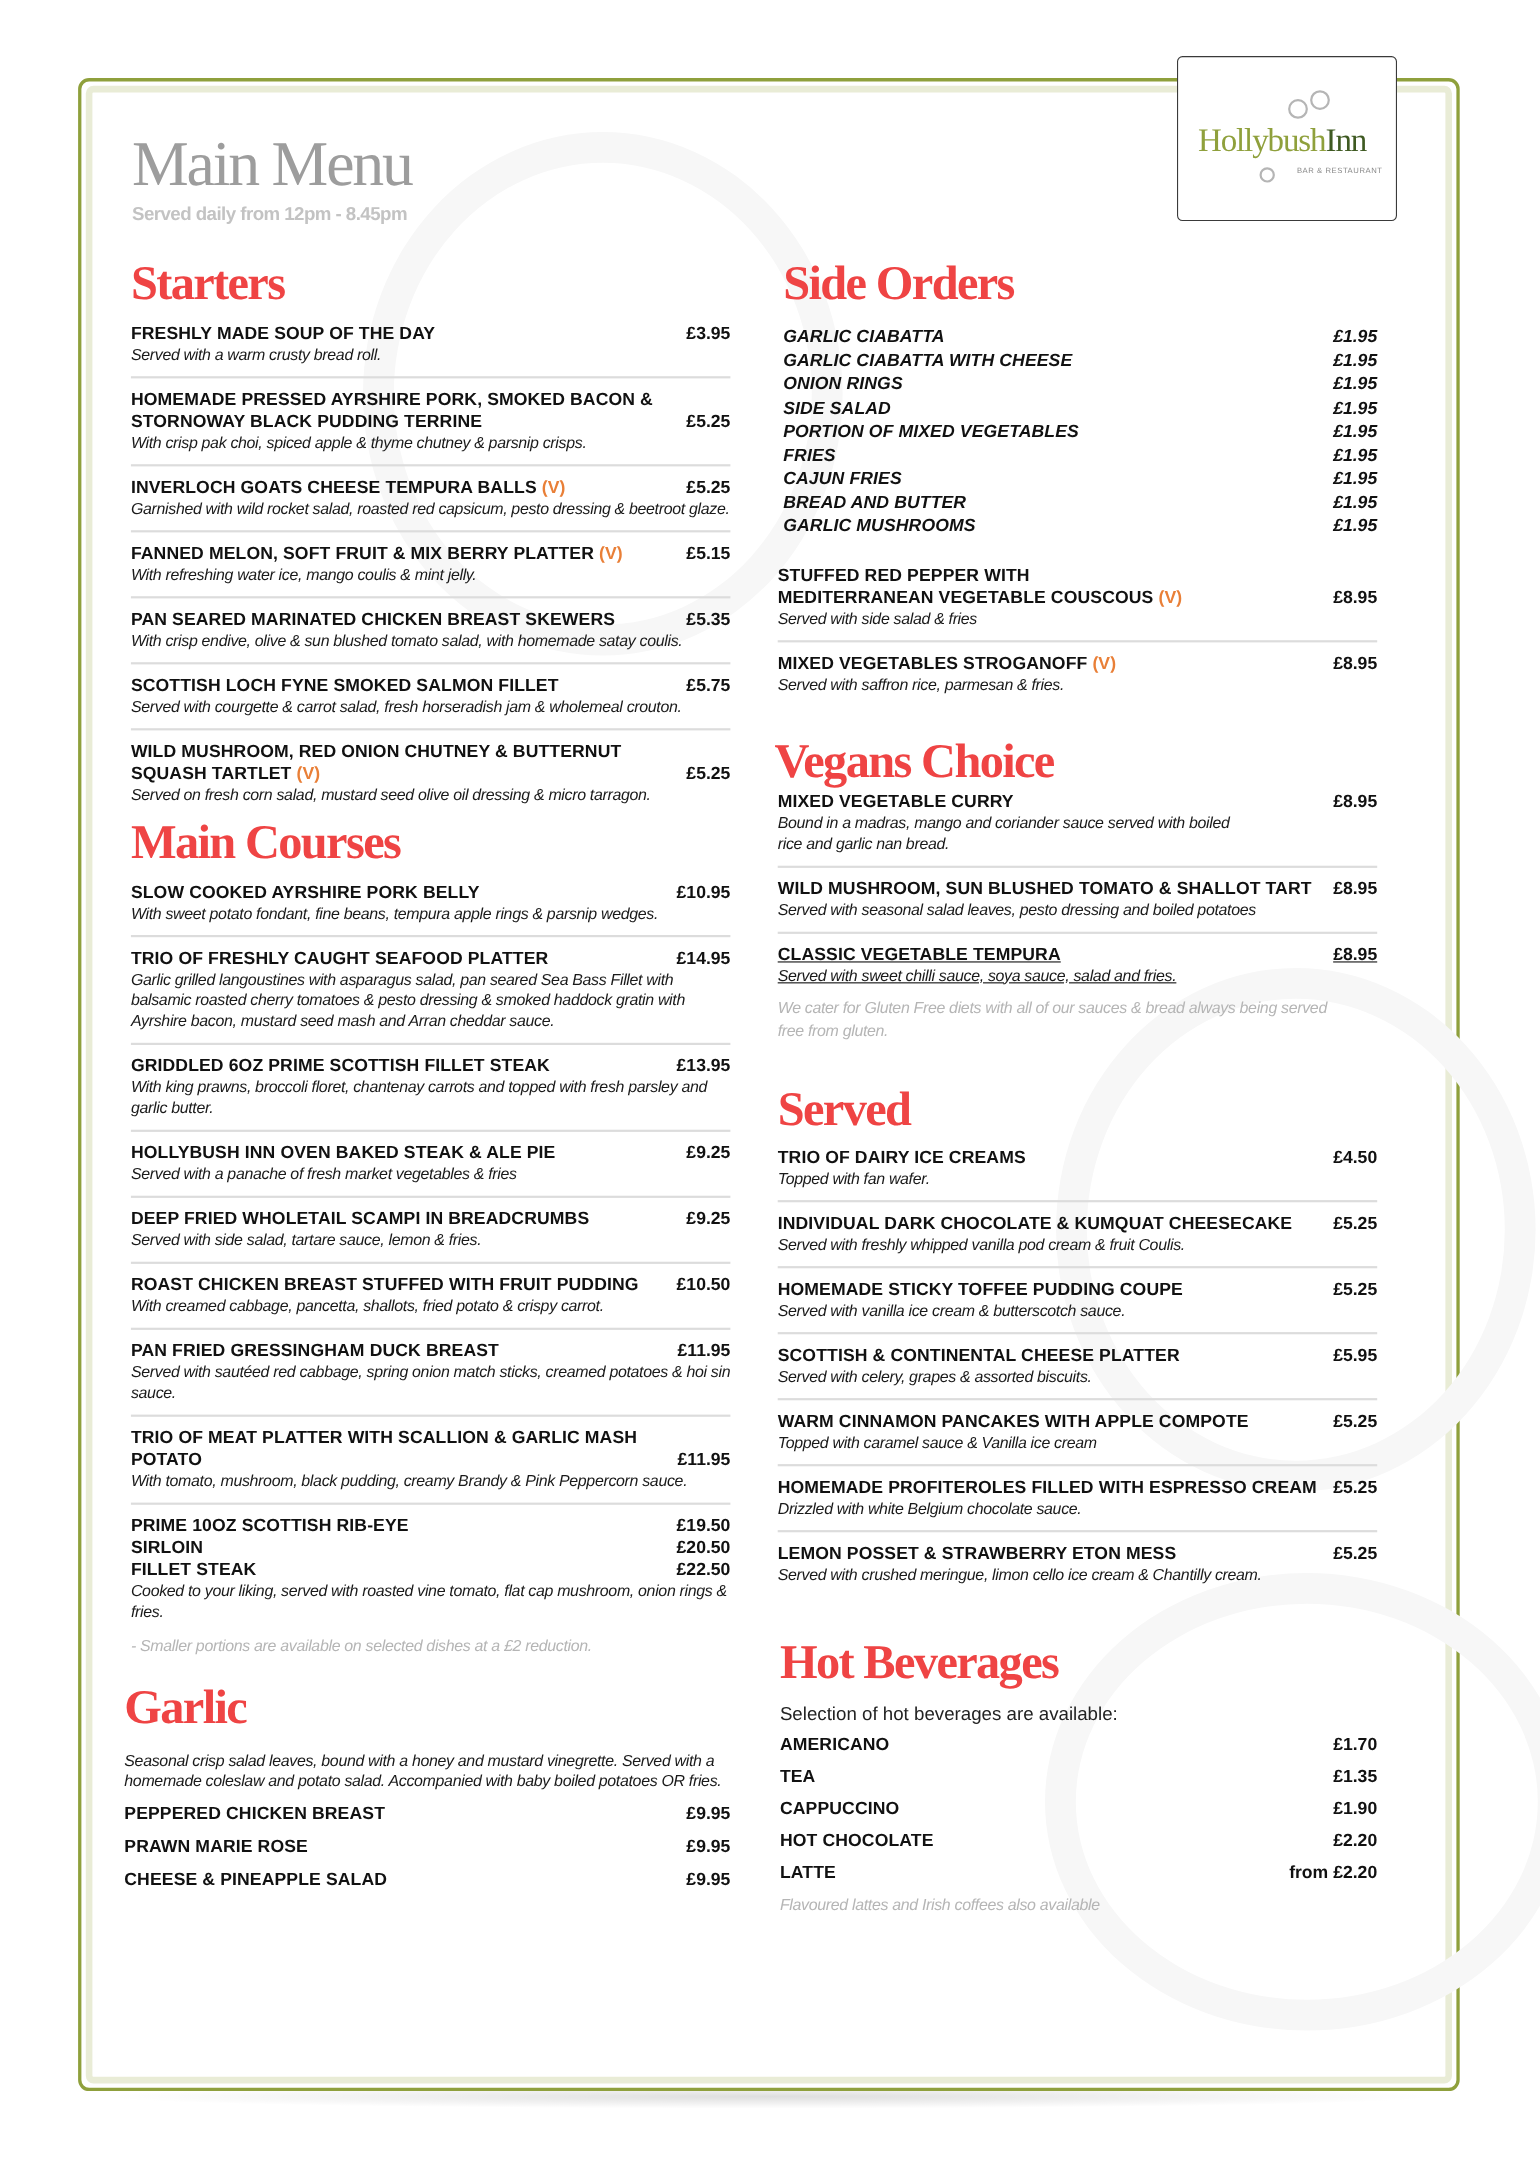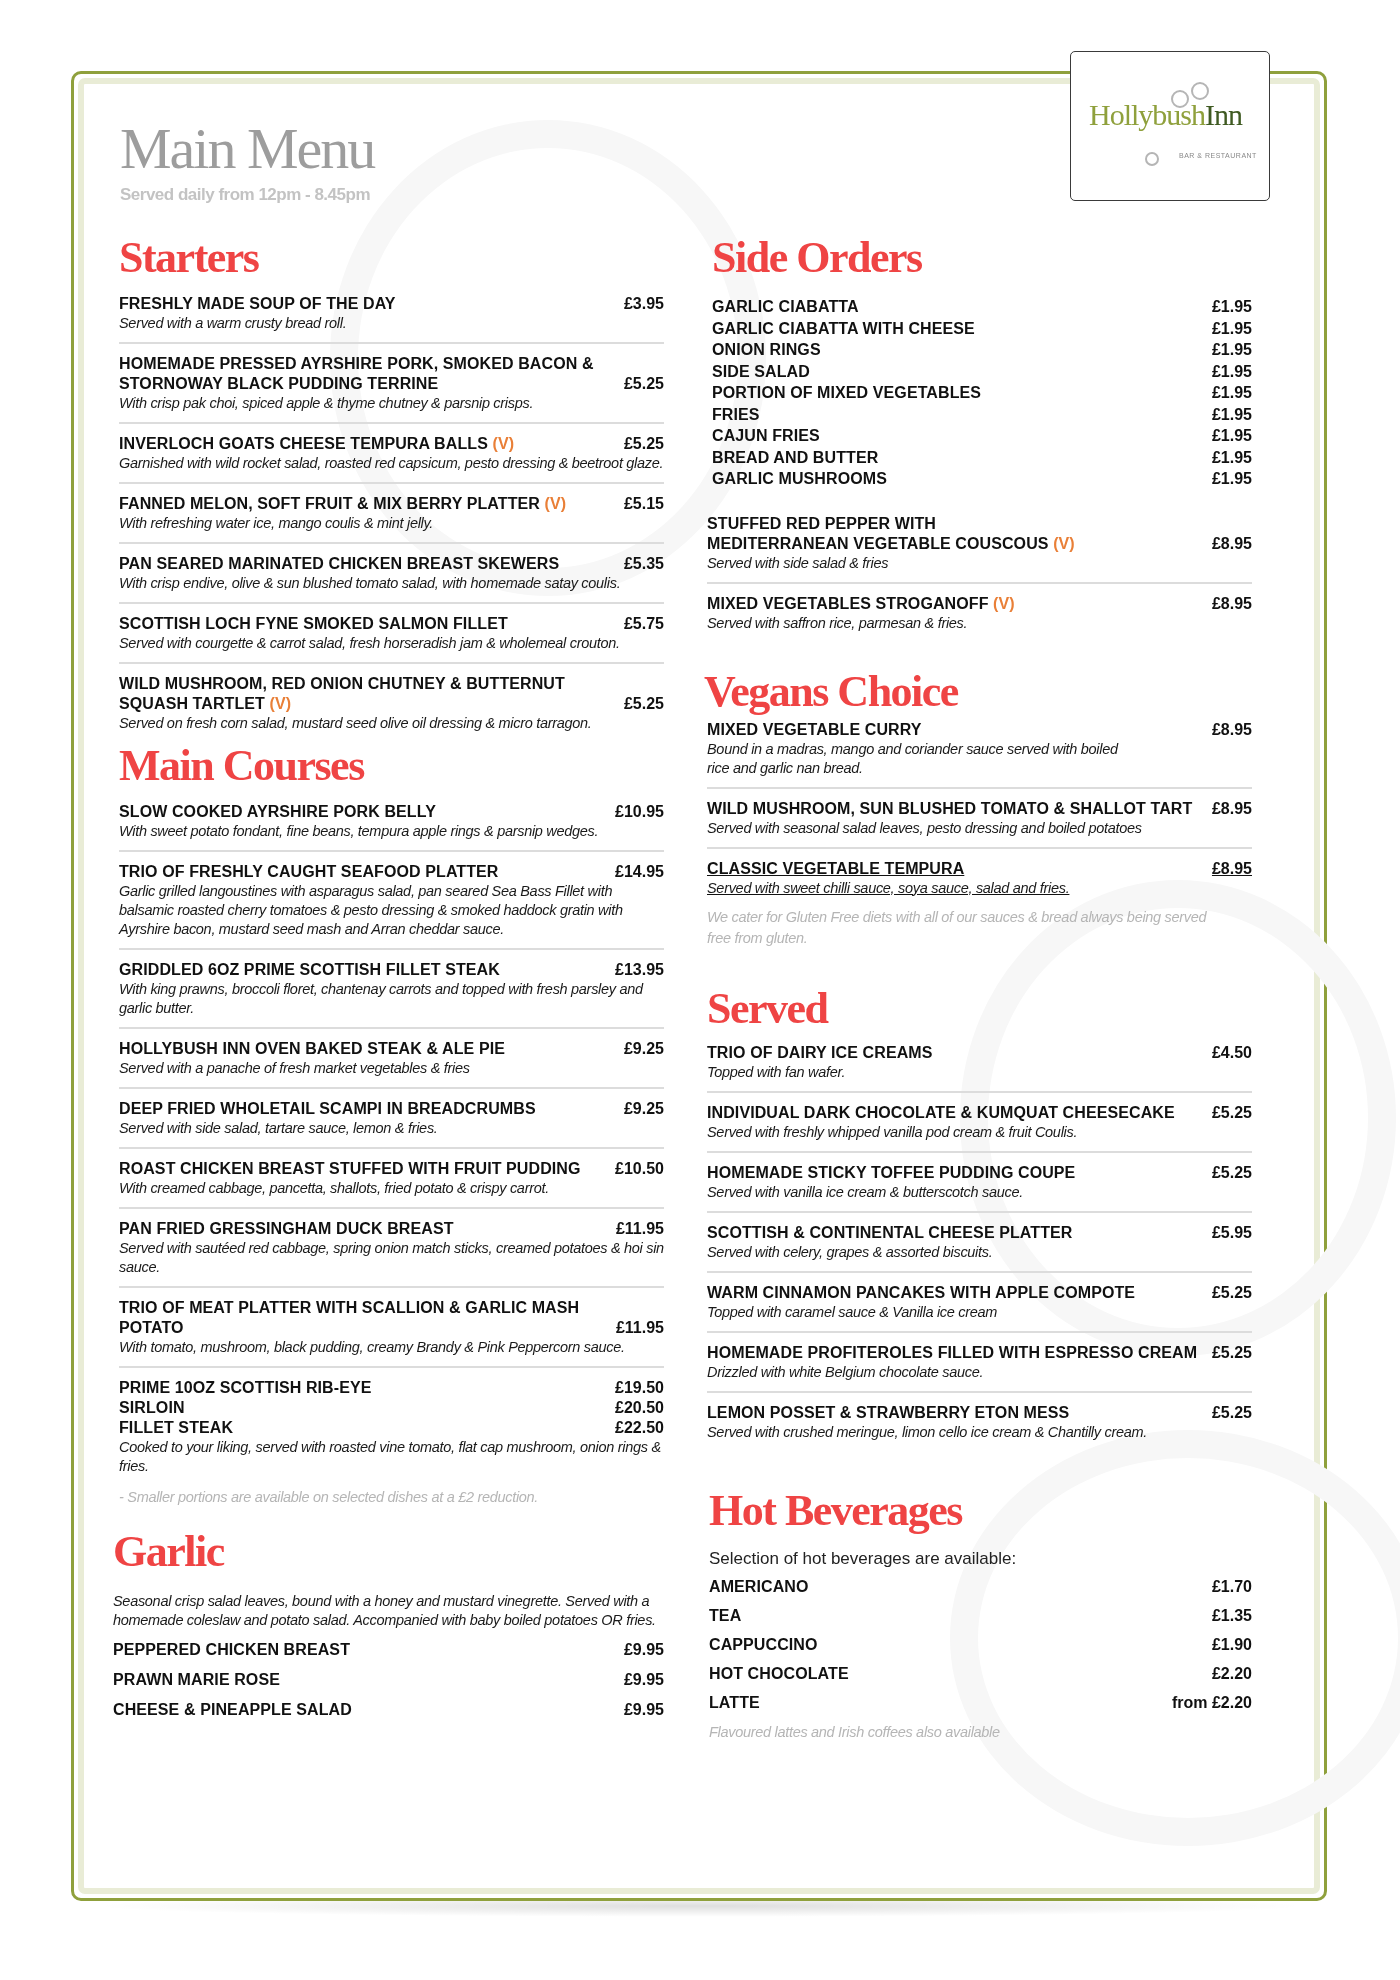--- a/index.html
+++ b/index.html
@@ -24,21 +24,21 @@
   }
   .bg-swirl {
     position: absolute; border-radius: 50%; border: 28px solid #f7f7f7;
   }
   .logo-box {
     position: absolute; left: 1070px; top: 51px; width: 200px; height: 150px;
     border: 1.5px solid #3a3a3a; border-radius: 5px; background: #fff;
     box-sizing: border-box; z-index: 5;
   }
   .logo-word {
-    position: absolute; left: 18px; top: 46px;
+    position: absolute; left: 18px; top: 59px;
     font-family: "Liberation Serif", serif; font-size: 30px; letter-spacing: -1px;
     white-space: nowrap;
   }
   .logo-word .a { color: #8fa03c; }
   .logo-word .b { color: #3f5a22; }
   .logo-sub {
     position: absolute; left: 108px; top: 100px; font-size: 7px; color: #888; letter-spacing: 0.5px;
   }
   .logo-swirl {
     position: absolute; width: 14px; height: 14px; border: 2px solid #b5b5b5; border-radius: 50%;
@@ -57,21 +57,21 @@
   }
   .item { position: relative; padding: 0 0 9px 0; margin-bottom: 10px; border-bottom: 2px solid #dcdcdc; }
   .item.last { border-bottom: none; }
   .row { display: flex; justify-content: space-between; align-items: flex-end; }
   .name { font-weight: bold; font-size: 16px; line-height: 20px; text-transform: uppercase; letter-spacing: 0.1px; }
   .price { font-weight: bold; font-size: 16px; line-height: 20px; white-space: nowrap; padding-left: 8px; }
   .veg { color: #e97f37; }
   .desc { font-style: italic; font-size: 14.5px; line-height: 19px; color: #1a1a1a; letter-spacing: -0.3px; }
   .note { font-style: italic; font-size: 14.5px; line-height: 21px; color: #b5b5b5; letter-spacing: -0.3px; }
   .simple-list .row { margin: 0; }
-  .simple-list .name, .simple-list .price { line-height: 21.5px; }
+  .simple-list .name, .simple-list .price { line-height: 21.5px; font-style: italic; }
   .bev .row { margin-bottom: 9px; }
   .bev-intro { font-size: 17px; color: #222; margin-bottom: 8px; }
 </style>
 </head>
 <body>
 
 <div class="frame-shadow"></div>
 <div class="frame">
   <div class="frame-inner"></div>
 </div>

